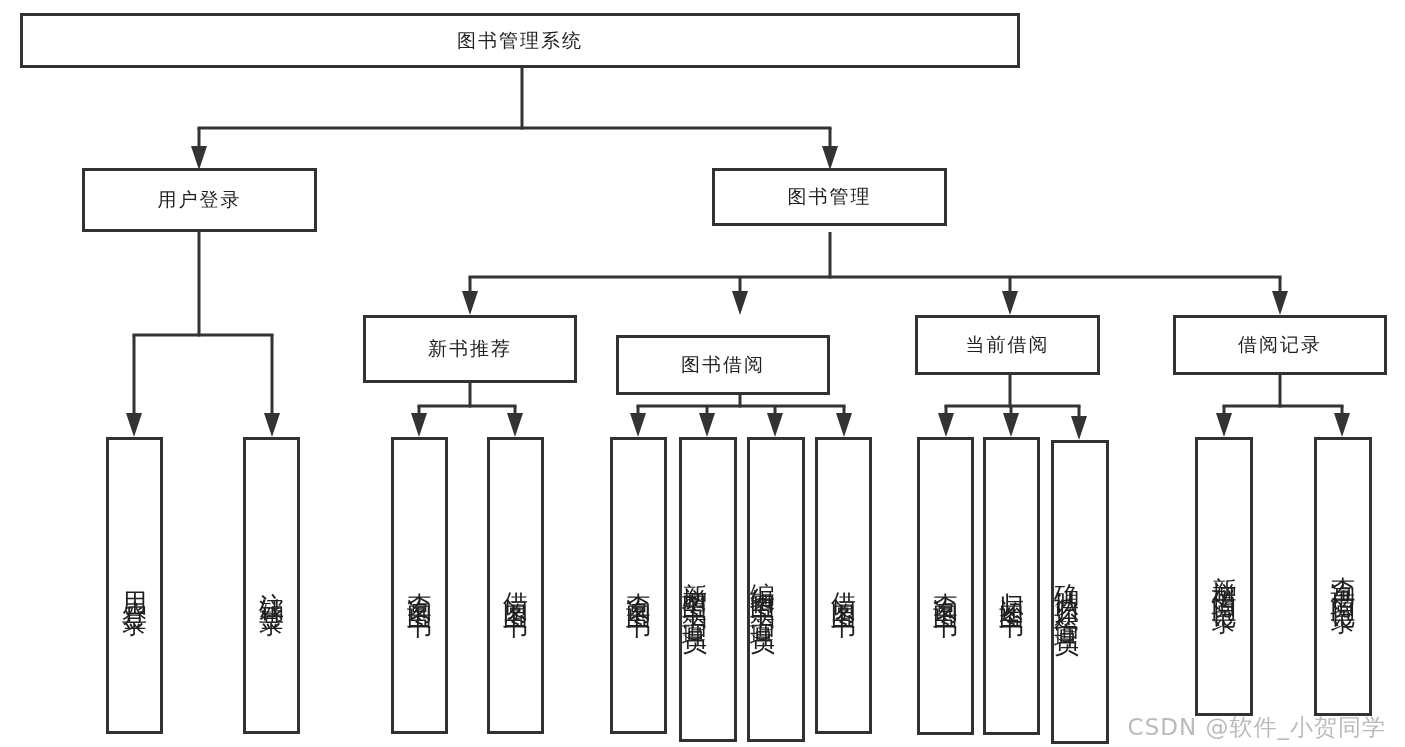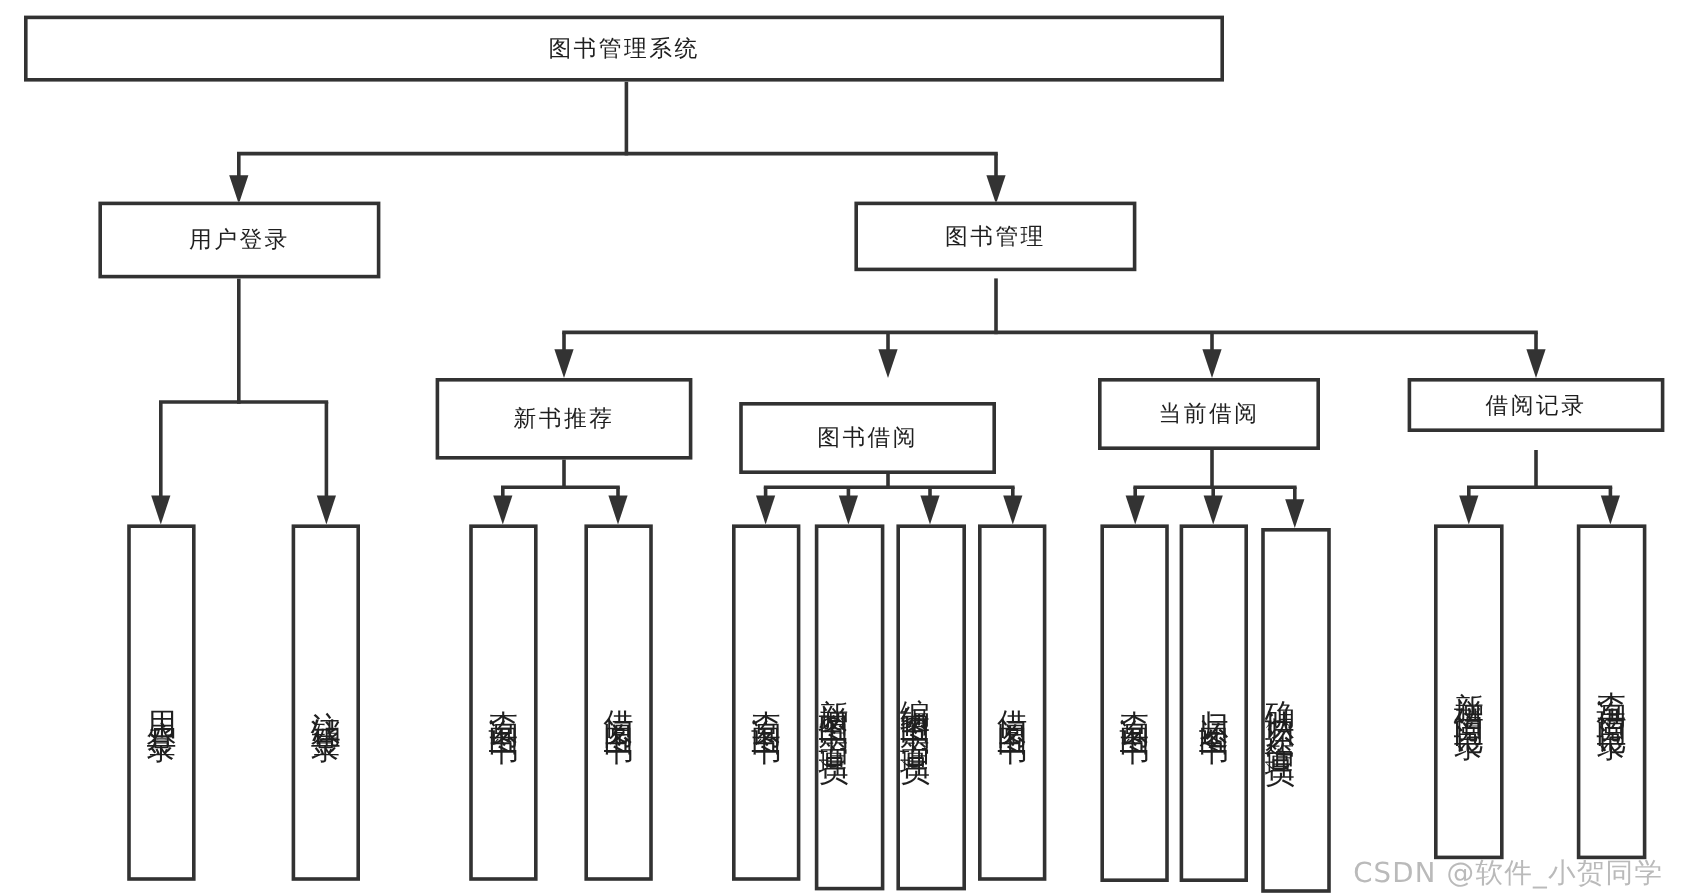--- a/index.html
+++ b/index.html
@@ -137,21 +137,21 @@
 
   <div class="box hnode" style="left:363px; top:315px; width:214px; height:68px;">
     <span>新书推荐</span>
   </div>
   <div class="box hnode" style="left:616px; top:315px; width:214px; height:60px;margin-top:20px;">
     <span>图书借阅</span>
   </div>
   <div class="box hnode" style="left:903px; top:315px; width:185px; height:60px;margin-left:12px;">
     <span>当前借阅</span>
   </div>
-  <div class="box hnode" style="left:1173px; top:315px; width:214px; height:45px;">
+  <div class="box hnode" style="left:1173px; top:315px; width:214px; height:60px;">
     <span>借阅记录</span>
   </div>
 
   <div class="box leaf" style="left:106px; top:437px; width:57px; height:297px;">
     <span>用户登录</span>
   </div>
   <div class="box leaf" style="left:243px; top:437px; width:57px; height:297px;">
     <span>注销登录</span>
   </div>
 

